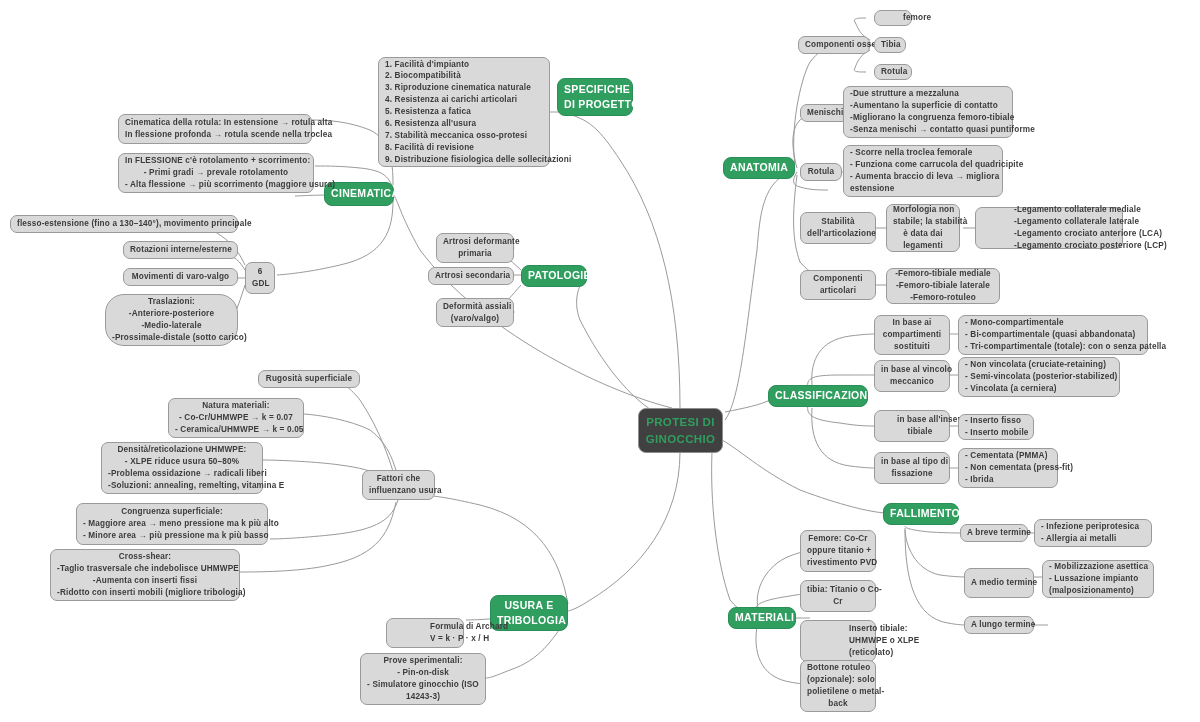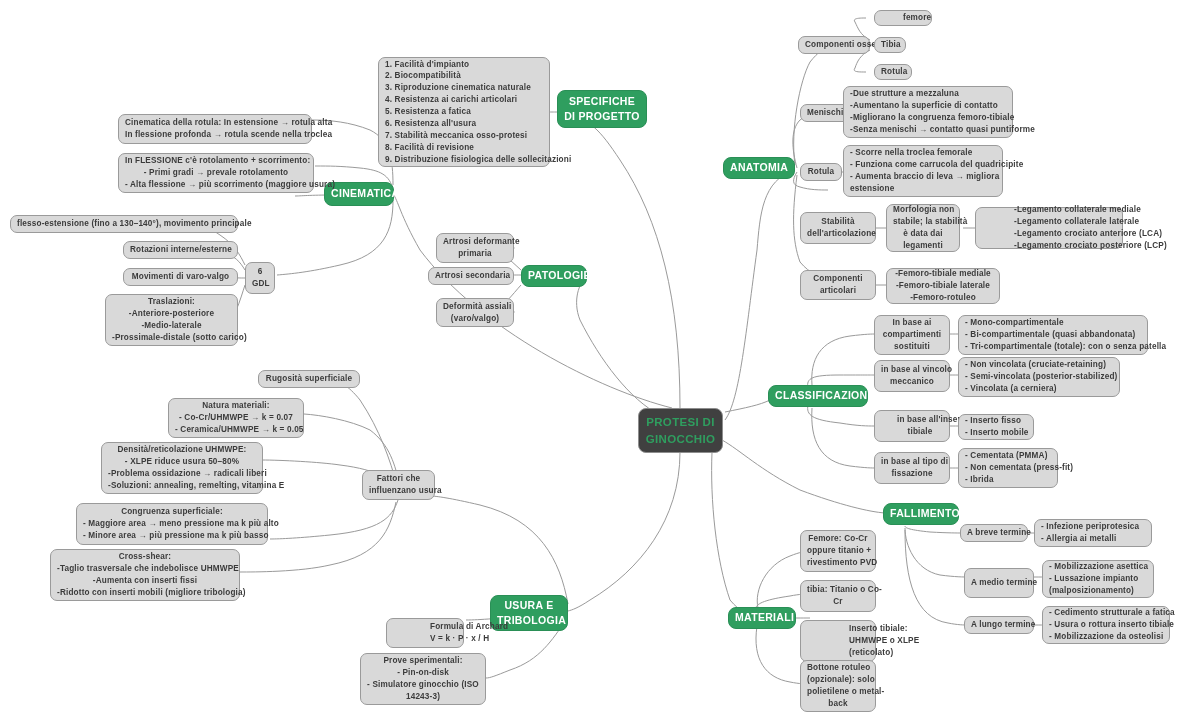--- a/index.html
+++ b/index.html
@@ -145,21 +145,21 @@
     </g>
   </svg>
 
   <div class="node root" style="left:638px;top:408px;width:85px;height:45px;">
     <span class="lines">
       <span class="ln">PROTESI DI</span>
       <span class="ln">GINOCCHIO</span>
     </span>
   </div>
 
-  <div class="node green" style="left:557px;top:90px;width:90px;height:38px;">
+  <div class="node green" style="left:557px;top:78px;width:76px;height:38px;">
     <span class="lines">
       <span class="ln">SPECIFICHE</span>
       <span class="ln">DI PROGETTO</span>
     </span>
   </div>
   <div class="node listbox" style="left:378px;top:57px;width:172px;height:110px;">
     <span class="lines">
       <span class="ln">1. Facilità d'impianto</span>
       <span class="ln">2. Biocompatibilità</span>
       <span class="ln">3. Riproduzione cinematica naturale</span>
@@ -204,21 +204,21 @@
   <div class="node" style="left:123px;top:241px;width:115px;height:18px;">
     <span class="lines">
       <span class="ln">Rotazioni interne/esterne</span>
     </span>
   </div>
   <div class="node" style="left:123px;top:268px;width:115px;height:18px;">
     <span class="lines">
       <span class="ln">Movimenti di varo-valgo</span>
     </span>
   </div>
-  <div class="node" style="left:105px;top:294px;width:133px;height:52px;">
+  <div class="node" style="left:105px;top:294px;width:133px;height:52px;border-radius:19px;">
     <span class="lines">
       <span class="ln">Traslazioni:</span>
       <span class="ln">-Anteriore-posteriore</span>
       <span class="ln">-Medio-laterale</span>
       <span class="ln">-Prossimale-distale (sotto carico)</span>
     </span>
   </div>
 
   <div class="node green" style="left:521px;top:265px;width:66px;height:22px;justify-content:flex-end;">
     <span class="lines">
@@ -246,21 +246,21 @@
   <div class="node green" style="left:723px;top:157px;width:72px;height:22px;">
     <span class="lines">
       <span class="ln">ANATOMIA</span>
     </span>
   </div>
   <div class="node" style="left:798px;top:36px;width:72px;height:18px;">
     <span class="lines">
       <span class="ln">Componenti osse:</span>
     </span>
   </div>
-  <div class="node" style="left:874px;top:10px;width:58px;height:16px;padding-left:28px;">
+  <div class="node" style="left:874px;top:10px;width:38px;height:16px;padding-left:28px;">
     <span class="lines">
       <span class="ln">femore</span>
     </span>
   </div>
   <div class="node" style="left:874px;top:37px;width:32px;height:16px;">
     <span class="lines">
       <span class="ln">Tibia</span>
     </span>
   </div>
   <div class="node" style="left:874px;top:64px;width:38px;height:16px;">
@@ -414,27 +414,20 @@
       <span class="ln">- Mobilizzazione asettica</span>
       <span class="ln">- Lussazione impianto</span>
       <span class="ln">(malposizionamento)</span>
     </span>
   </div>
   <div class="node" style="left:964px;top:616px;width:70px;height:18px;">
     <span class="lines">
       <span class="ln">A lungo termine</span>
     </span>
   </div>
-  <div class="node listbox" style="left:1042px;top:606px;width:128px;height:38px;">
-    <span class="lines">
-      <span class="ln">- Cedimento strutturale a fatica</span>
-      <span class="ln">- Usura o rottura inserto tibiale</span>
-      <span class="ln">- Mobilizzazione da osteolisi</span>
-    </span>
-  </div>
 
   <div class="node green" style="left:728px;top:607px;width:68px;height:22px;">
     <span class="lines">
       <span class="ln">MATERIALI</span>
     </span>
   </div>
   <div class="node" style="left:800px;top:530px;width:76px;height:42px;">
     <span class="lines">
       <span class="ln">Femore: Co-Cr</span>
       <span class="ln">oppure titanio +</span>

